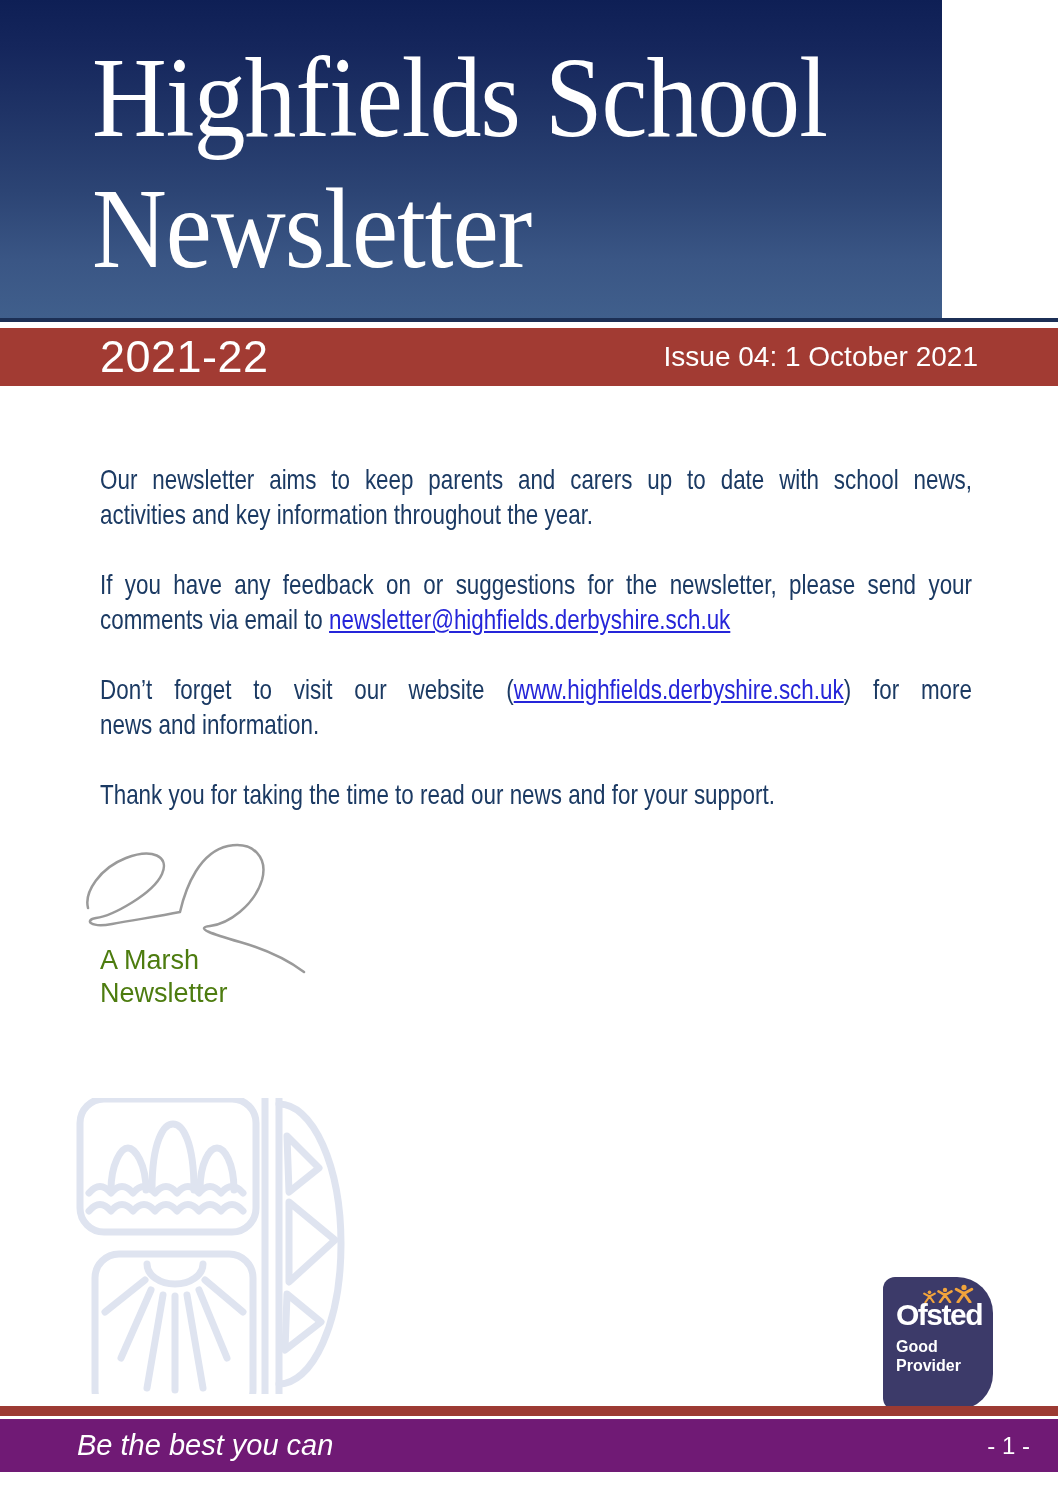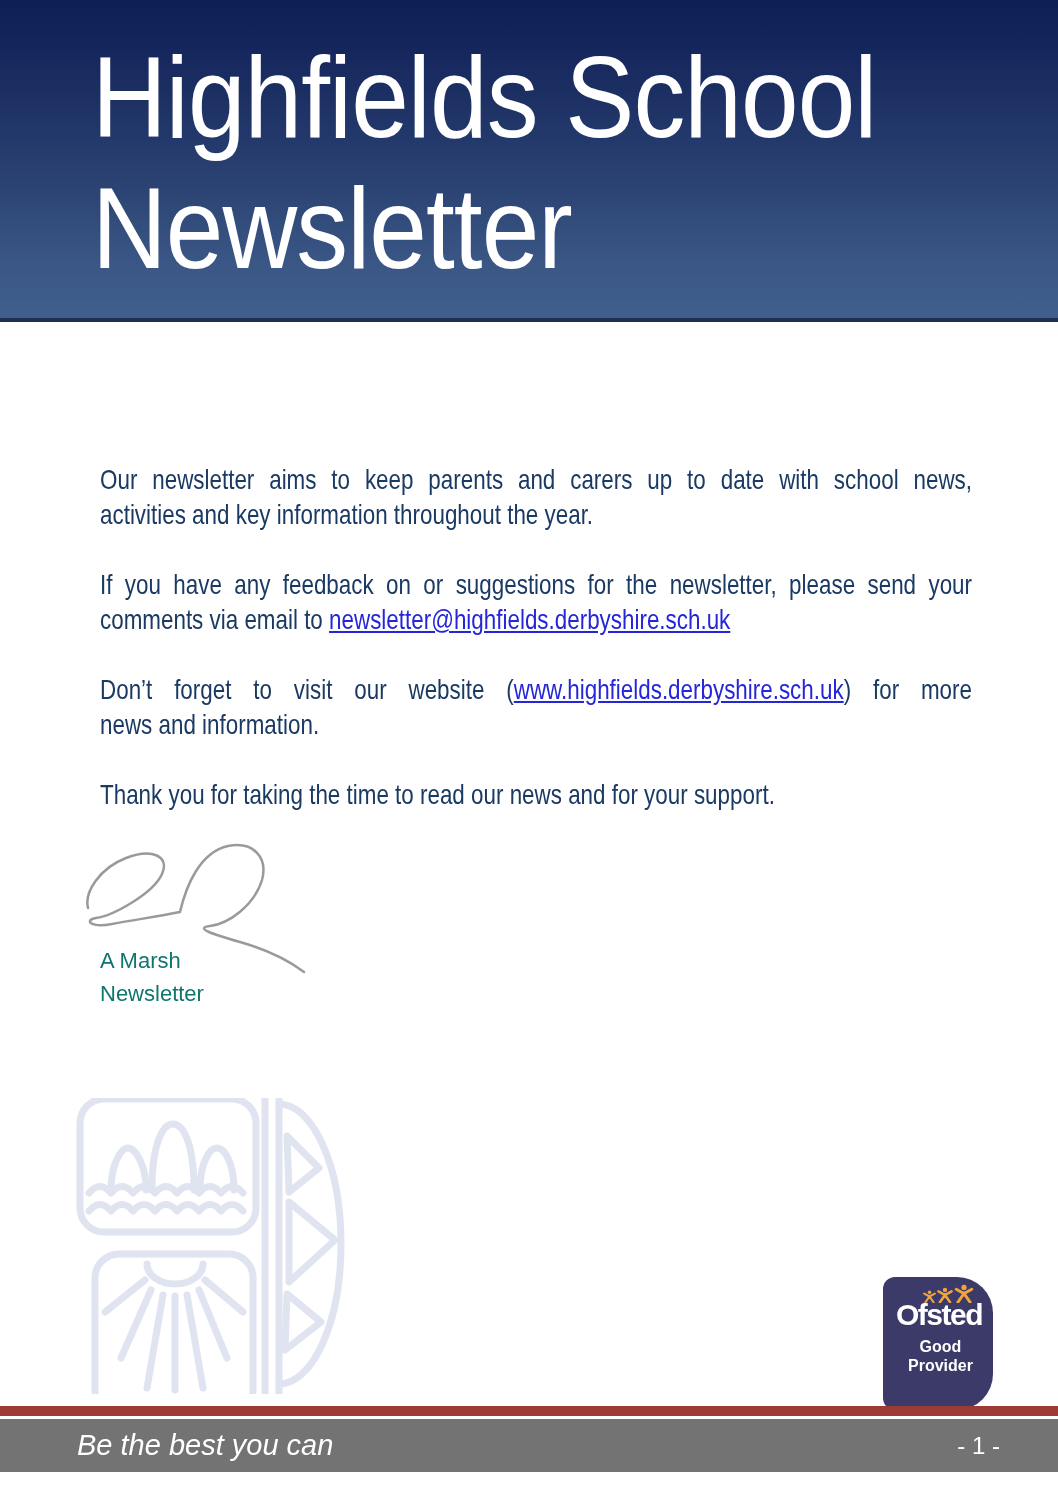--- a/index.html
+++ b/index.html
@@ -8,24 +8,25 @@
     position: relative;
     background: #ffffff;
     font-family: "Liberation Sans", sans-serif;
     overflow: hidden;
   }
   .page { position: absolute; inset: 0; }
 
   
   .masthead {
     position: absolute; top: 0; left: 0;
-    width: 1058px; height: 318px;
+    width: 942px; height: 318px;
     background: linear-gradient(180deg,
       #0e1f55 0%, #15265c 15%, #1f3366 35%,
       #2c4474 60%, #3a5685 82%, #405f8c 100%);
+    font-family: Liberation Serif, serif;
   }
   .masthead-title {
     position: absolute; left: 92px; top: 32px;
     width: 1020px;
     color: #ffffff;
     font-size: 115px; line-height: 131px;
     transform: scaleX(0.9); transform-origin: 0 0;
     letter-spacing: -1px;
   }
   .header-rule {
@@ -54,21 +55,21 @@
     font-size: 28px; line-height: 35px;
   }
   .paragraph { margin: 0 0 35px 0; }
   .jline { text-align: justify; text-align-last: justify; }
   a.doc-link { color: #2525d9; text-decoration: underline; cursor: pointer; }
 
   
   .signature-wrap { position: absolute; left: 82px; top: 840px; }
   .signatory {
     position: absolute; left: 100px; top: 944px;
-    color: #0f766e; font-size: 22px; line-height: 33px;
+    color: #4d7c0f; font-size: 27px; line-height: 33px;
   }
 
   
   .watermark {
     position: absolute; left: 75px; top: 1098px;
     width: 272px; height: 296px; overflow: hidden;
   }
 
   
   .ofsted-badge {
@@ -82,48 +83,52 @@
   }
   .ofsted-stars {
     display: flex; align-items: flex-end; gap: 1px;
     margin-left: 27px; height: 19px; color: #f2a43c;
   }
   .ofsted-brand {
     font-size: 30px; font-weight: 600;
     letter-spacing: -1.5px; line-height: 30px; margin-top: -3px;
   }
   .ofsted-rating {
-    font-size: 16px; font-weight: 700; line-height: 19px; margin-top: 7px; text-align: center;
+    font-size: 16px; font-weight: 700; line-height: 19px; margin-top: 7px;
   }
 
   
   .footer-redbar {
     position: absolute; top: 1406px; left: 0;
     width: 100%; height: 10px; background: #9c3a33;
   }
   .footer-navy {
     position: absolute; top: 1419px; left: 0;
-    width: 100%; height: 53px; background: #737373;
+    width: 100%; height: 53px; background: #701a75;
     color: #ffffff;
     display: flex; align-items: center; justify-content: space-between;
-    padding: 0 58px 0 77px; box-sizing: border-box; gap: 35px;
+    padding: 0 28px 0 77px; box-sizing: border-box; gap: 35px;
   }
   .footer-motto { font-style: italic; font-size: 29px; }
   .footer-page { font-size: 24px; }
 </style>
 </head>
 <body>
 
 <div class="page">
 
   <header class="masthead">
     <div class="masthead-title">Highfields School Newsletter</div>
   </header>
   <div class="header-rule"></div>
 
+  <div class="issue-band">
+    <span class="issue-year">2021-22</span>
+    <span class="issue-info">Issue 04: 1 October 2021</span>
+  </div>
 
   <main class="bodytext">
     <div class="paragraph">
       <div class="jline">Our newsletter aims to keep parents and carers up to date with school news,</div>
       <div>activities and key information throughout the year.</div>
     </div>
     <div class="paragraph">
       <div class="jline">If you have any feedback on or suggestions for the newsletter, please send your</div>
       <div><span>comments via email to </span><a class="doc-link">newsletter@highfields.derbyshire.sch.uk</a></div>
     </div>

